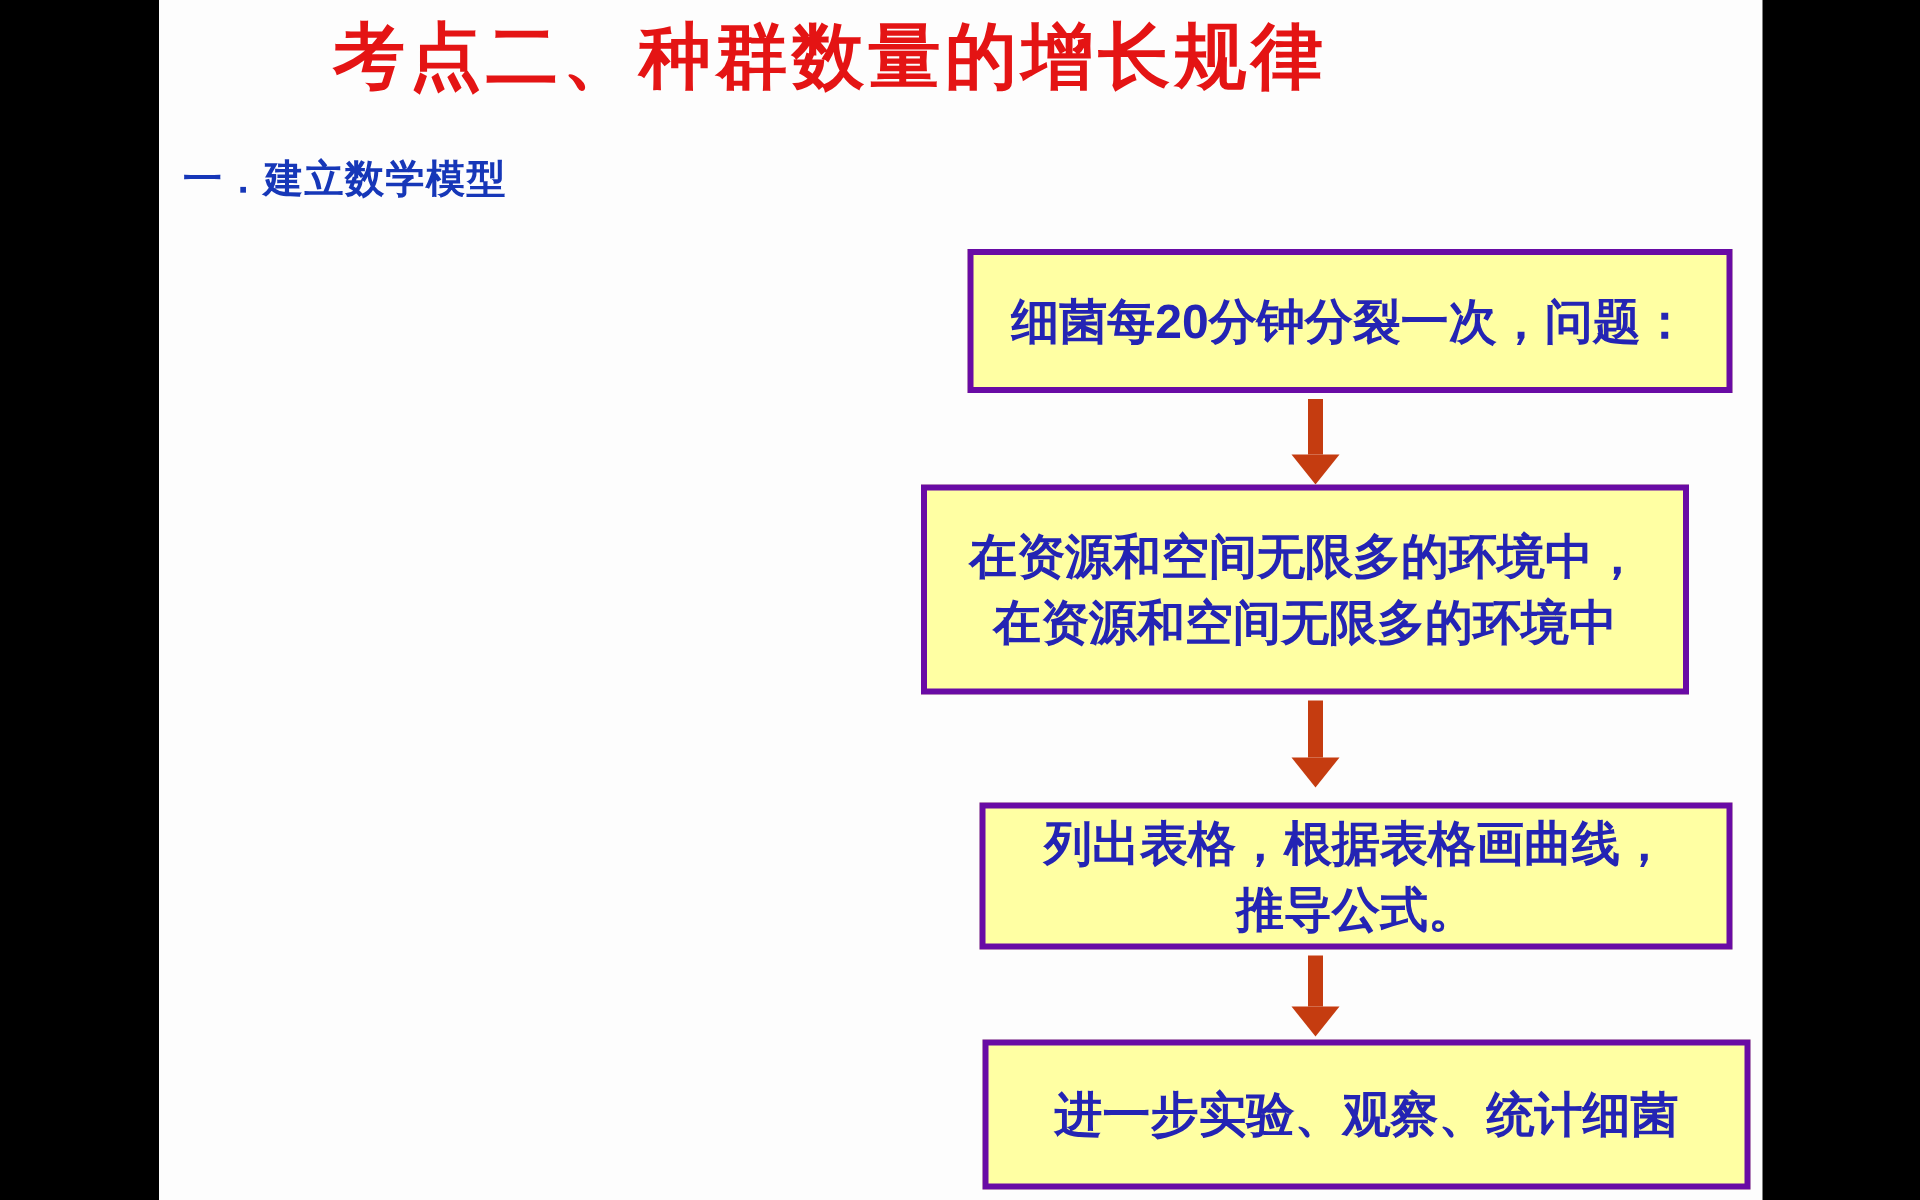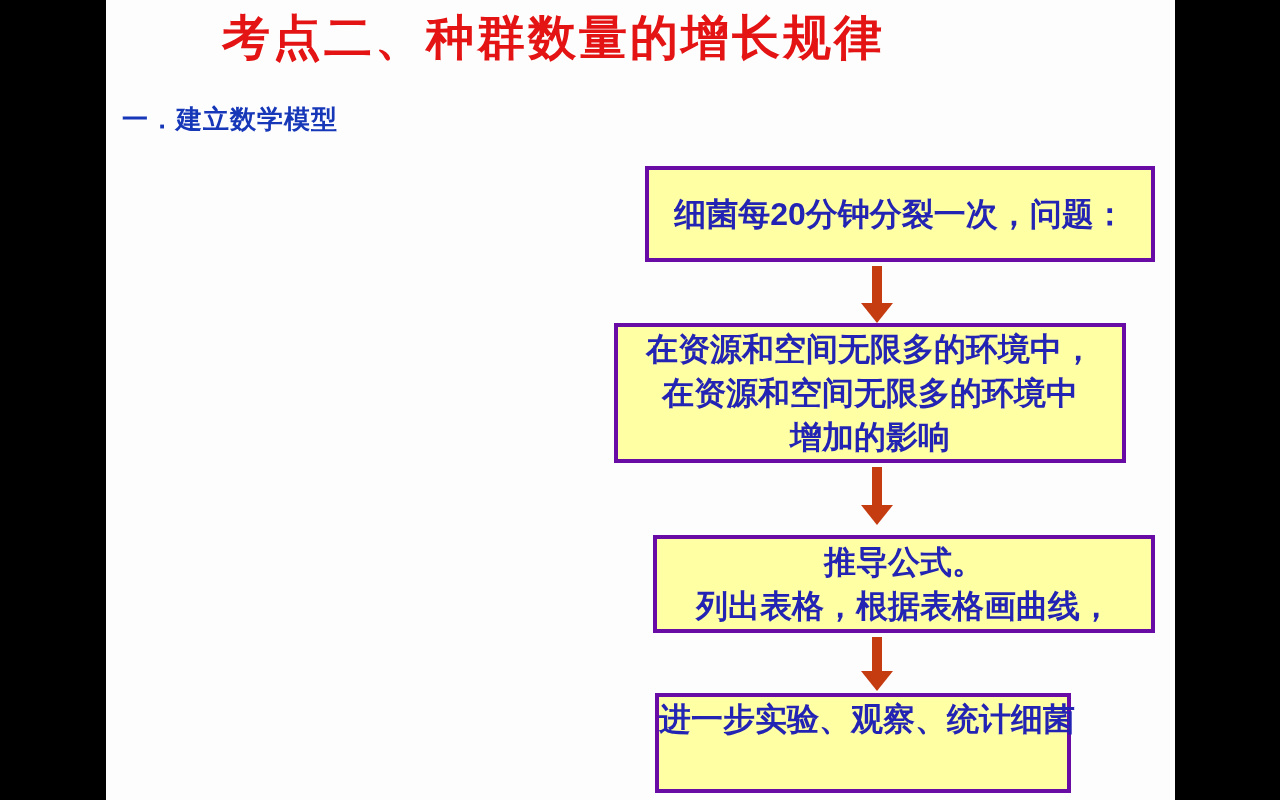--- a/index.html
+++ b/index.html
@@ -37,21 +37,21 @@
     border:4px solid var(--box-border);
     color:var(--box-text-blue);
     font-size:32px;font-weight:bold;line-height:44px;
     text-align:center;
     display:flex;flex-direction:column;justify-content:center;
   }
   .flow-box .line{white-space:nowrap;}
   .box1{left:645px;top:166px;width:510px;height:96px;}
   .box2{left:614px;top:323px;width:512px;height:140px;}
   .box3{left:653px;top:535px;width:502px;height:98px;}
-  .box4{left:655px;top:693px;width:416px;height:100px;justify-content:space-between;}
+  .box4{left:655px;top:693px;width:512px;height:100px;}
   .down-arrow{
     position:absolute;width:32px;
     display:flex;flex-direction:column;align-items:center;
   }
   .down-arrow .stem{width:10px;background:var(--arrow-red);flex:1;}
   .down-arrow .head{
     width:0;height:0;
     border-left:16px solid transparent;
     border-right:16px solid transparent;
     border-top:20px solid var(--arrow-red);
@@ -77,31 +77,30 @@
   </div>
 
   <div class="down-arrow arrow1">
     <div class="stem"></div>
     <div class="head"></div>
   </div>
 
   <div class="flow-box box2">
     <div class="line">在资源和空间无限多的环境中，</div>
     <div class="line">在资源和空间无限多的环境中</div>
-    <div class="line">增加的影响</div>
   </div>
 
   <div class="down-arrow arrow2">
     <div class="stem"></div>
     <div class="head"></div>
   </div>
 
   <div class="flow-box box3">
+    <div class="line">列出表格，根据表格画曲线，</div>
     <div class="line">推导公式。</div>
-    <div class="line">列出表格，根据表格画曲线，</div>
   </div>
 
   <div class="down-arrow arrow3">
     <div class="stem"></div>
     <div class="head"></div>
   </div>
 
   <div class="flow-box box4">
     <div class="line">进一步实验、观察、统计细菌</div>
   </div>

